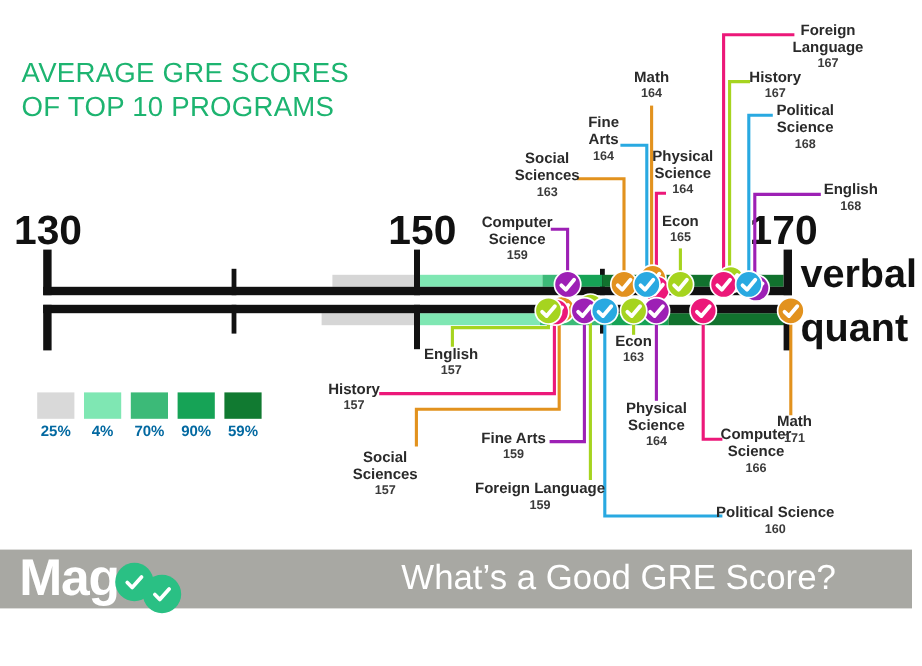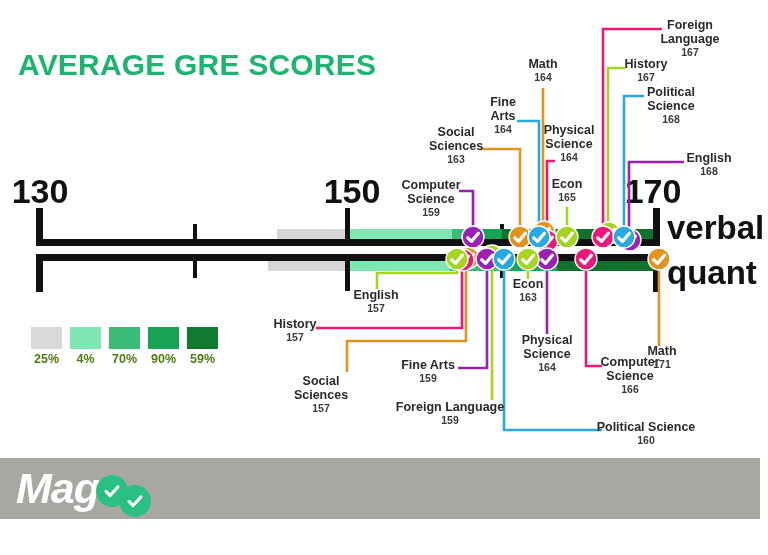--- a/index.html
+++ b/index.html
@@ -1,43 +1,44 @@
 <!DOCTYPE html>
 <html><head>
 <meta charset="utf-8">
 <style>
   html,body{margin:0;padding:0;background:#fff;}
   .stage{position:relative;width:768px;height:555px;background:#fff;overflow:hidden;
          font-family:"Liberation Sans","DejaVu Sans",sans-serif;}
-  .title{position:absolute;left:18px;top:46px;font-size:30px;line-height:1.28;
-         font-weight:bold;letter-spacing:.2px;}
+  .title{position:absolute;left:18px;top:46px;font-size:23px;line-height:1.28;
+         font-weight:normal;letter-spacing:.2px;}
   #chart{position:absolute;left:0;top:0;}
   .legend{position:absolute;left:31px;top:327px;display:flex;gap:8px;}
   .legend-item{width:31px;text-align:center;}
   .legend-swatch{width:31px;height:22px;}
-  .legend-label{font-size:12.5px;font-weight:bold;color:#4d7c0f;margin-top:3px;}
-  .banner{position:absolute;left:0;top:458px;width:760px;height:61px;display:flex;align-items:center;font-style:italic;}
+  .legend-label{font-size:12.5px;font-weight:bold;color:#0369a1;margin-top:3px;}
+  .banner{position:absolute;left:0;top:458px;width:760px;height:49px;display:flex;align-items:center;}
   .logo{display:flex;align-items:center;padding-left:16px;color:#fff;
         font-weight:bold;font-size:43px;letter-spacing:-1px;line-height:1;}
   .logo-dot{width:32px;height:32px;border-radius:50%;display:flex;align-items:center;
             justify-content:center;flex:0 0 32px;}
   .logo-dot svg{width:22px;height:22px;}
   .dot1{transform:translateY(2px);margin-left:-3px;}
   .dot2{transform:translateY(12px);margin-left:-9px;margin-right:-2px;}
   .banner-title{position:absolute;left:285px;right:14px;text-align:center;color:#fff;
                 font-size:29px;font-weight:400;}
   svg text{font-family:"Liberation Sans","DejaVu Sans",sans-serif;}
 </style>
 </head>
 <body>
 
 <div class="stage">
 
   <div class="title" style="color: rgb(29, 180, 112);">
     <div>AVERAGE GRE SCORES</div>
+    <div>OF TOP 10 PROGRAMS</div>
   </div>
 
   <svg id="chart" width="768" height="458">
       <rect x="193" y="224" width="4" height="22" fill="#111111"></rect>
       <rect x="193" y="254" width="4" height="24" fill="#111111"></rect>
       <rect x="500" y="224" width="4" height="22" fill="#111111"></rect>
       <rect x="500" y="254" width="4" height="24" fill="#111111"></rect>
       <rect x="277" y="229" width="71" height="10" fill="#d6d6d6"></rect>
       <rect x="348" y="229" width="104" height="10" fill="#7fe7b3"></rect>
       <rect x="452" y="229" width="20" height="10" fill="#3cba78"></rect>
@@ -202,15 +203,16 @@
         <svg viewBox="0 0 24 24">
             <polyline points="5.5,12.5 10,17 18.5,7.5" fill="none" stroke="#fff" stroke-width="3.4" stroke-linecap="round" stroke-linejoin="round"></polyline>
           </svg>
       </span>
       <span class="logo-dot dot2" style="background: rgb(42, 192, 132);">
         <svg viewBox="0 0 24 24">
             <polyline points="5.5,12.5 10,17 18.5,7.5" fill="none" stroke="#fff" stroke-width="3.4" stroke-linecap="round" stroke-linejoin="round"></polyline>
           </svg>
       </span>
     </div>
+    <div class="banner-title">What’s a Good GRE Score?</div>
   </div>
 
 </div>
 
 </body></html>

